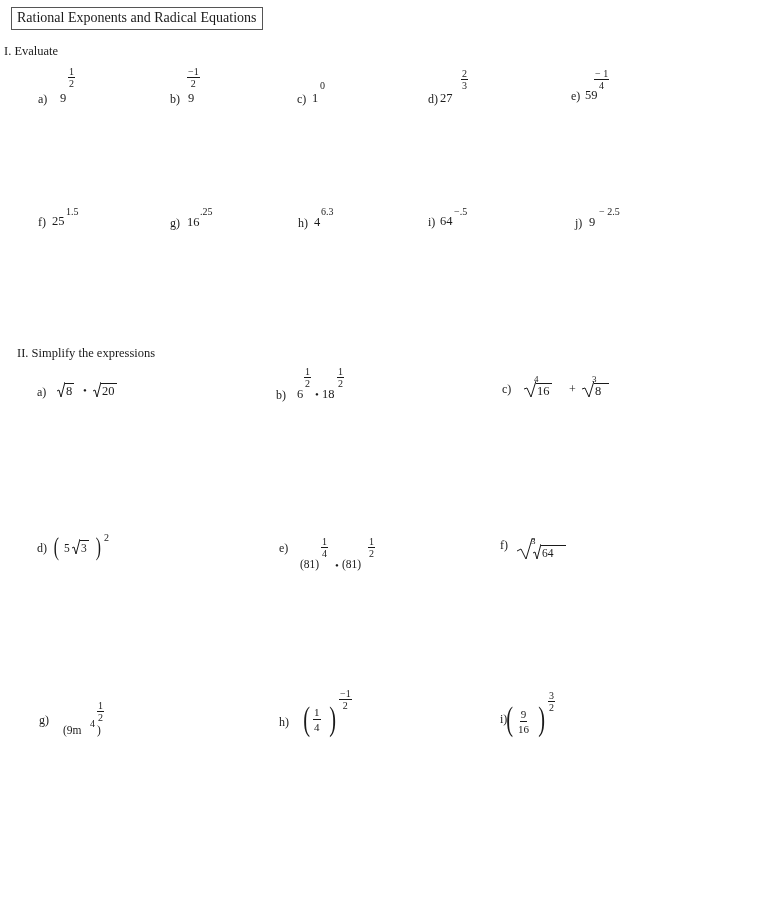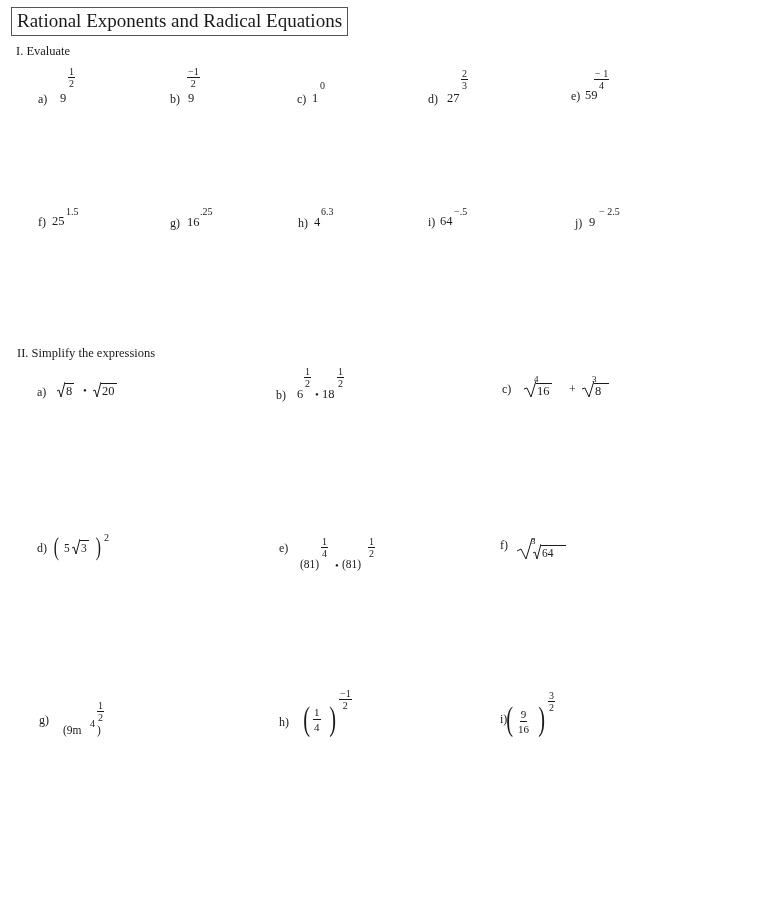--- a/index.html
+++ b/index.html
@@ -1,38 +1,38 @@
 <!DOCTYPE html>
 <html><head>
 <meta charset="utf-8">
 <style>
   html, body { margin:0; padding:0; background:#ffffff; }
   body { width:768px; height:906px; position:relative; overflow:hidden;
          font-family:"Liberation Serif","DejaVu Serif",serif; color:#1a1a1a; font-size:12px; }
   .abs { position:absolute; white-space:nowrap; }
-  .title-box { left:11px; top:7px; border:1px solid #555; padding:2px 5px 3px 5px; font-size:19px; }
+  .title-box { left:11px; top:7px; border:1px solid #555; padding:2px 5px 3px 5px; font-size:14px; }
   .section { font-size:12.5px; }
   .lbl { font-size:12px; }
   .base { font-size:12.5px; }
   .sup { font-size:10px; position:relative; }
   .frac { display:inline-flex; flex-direction:column; align-items:center; font-size:10px; line-height:11px; vertical-align:bottom; }
   .frac .num { border-bottom:1px solid #1a1a1a; padding:0 1px; }
   .frac .den { padding:0 1px; }
   .rad { display:inline-flex; align-items:flex-end; }
   .rad svg { display:block; }
   .radicand { border-top:1px solid #1a1a1a; padding:0 2px 0 1px; font-size:12.5px; line-height:14px; }
   .idx { font-size:9px; position:relative; top:-8px; margin-right:-6px; margin-left:2px; }
   .paren { font-size:26px; line-height:26px; font-weight:100; transform:scaleX(0.6); display:inline-block; }
 </style>
 </head>
 <body>
 
 <div class="abs title-box">Rational Exponents and Radical Equations</div>
 
-<div class="abs section" style="left:16px;top:44px;">I.  Evaluate</div>
+<div class="abs section" style="left:4px;top:44px;">I.  Evaluate</div>
 
 <div class="abs" style="left:38px;top:66px;">
   <span class="lbl" style="position:absolute;left:0;top:26px;">a)</span>
   <span class="base" style="position:absolute;left:22px;top:25px;">9</span>
   <span class="frac" style="position:absolute;left:30px;top:0;">
     <span class="num">1</span>
       <span class="den">2</span>
   </span>
 </div>
 
@@ -46,21 +46,21 @@
 </div>
 
 <div class="abs" style="left:297px;top:80px;">
   <span class="lbl" style="position:absolute;left:0;top:12px;">c)</span>
   <span class="base" style="position:absolute;left:15px;top:11px;">1</span>
   <span class="sup" style="position:absolute;left:23px;top:0;">0</span>
 </div>
 
 <div class="abs" style="left:428px;top:68px;">
   <span class="lbl" style="position:absolute;left:0;top:24px;">d)</span>
-  <span class="base" style="position:absolute;left:19px;top:23px;">27</span>
+  <span class="base" style="position:absolute;left:12px;top:23px;">27</span>
   <span class="frac" style="position:absolute;left:33px;top:0;">
     <span class="num">2</span>
       <span class="den">3</span>
   </span>
 </div>
 
 <div class="abs" style="left:571px;top:68px;">
   <span class="lbl" style="position:absolute;left:0;top:21px;">e)</span>
   <span class="base" style="position:absolute;left:14px;top:20px;">59</span>
   <span class="frac" style="position:absolute;left:23px;top:0;">

